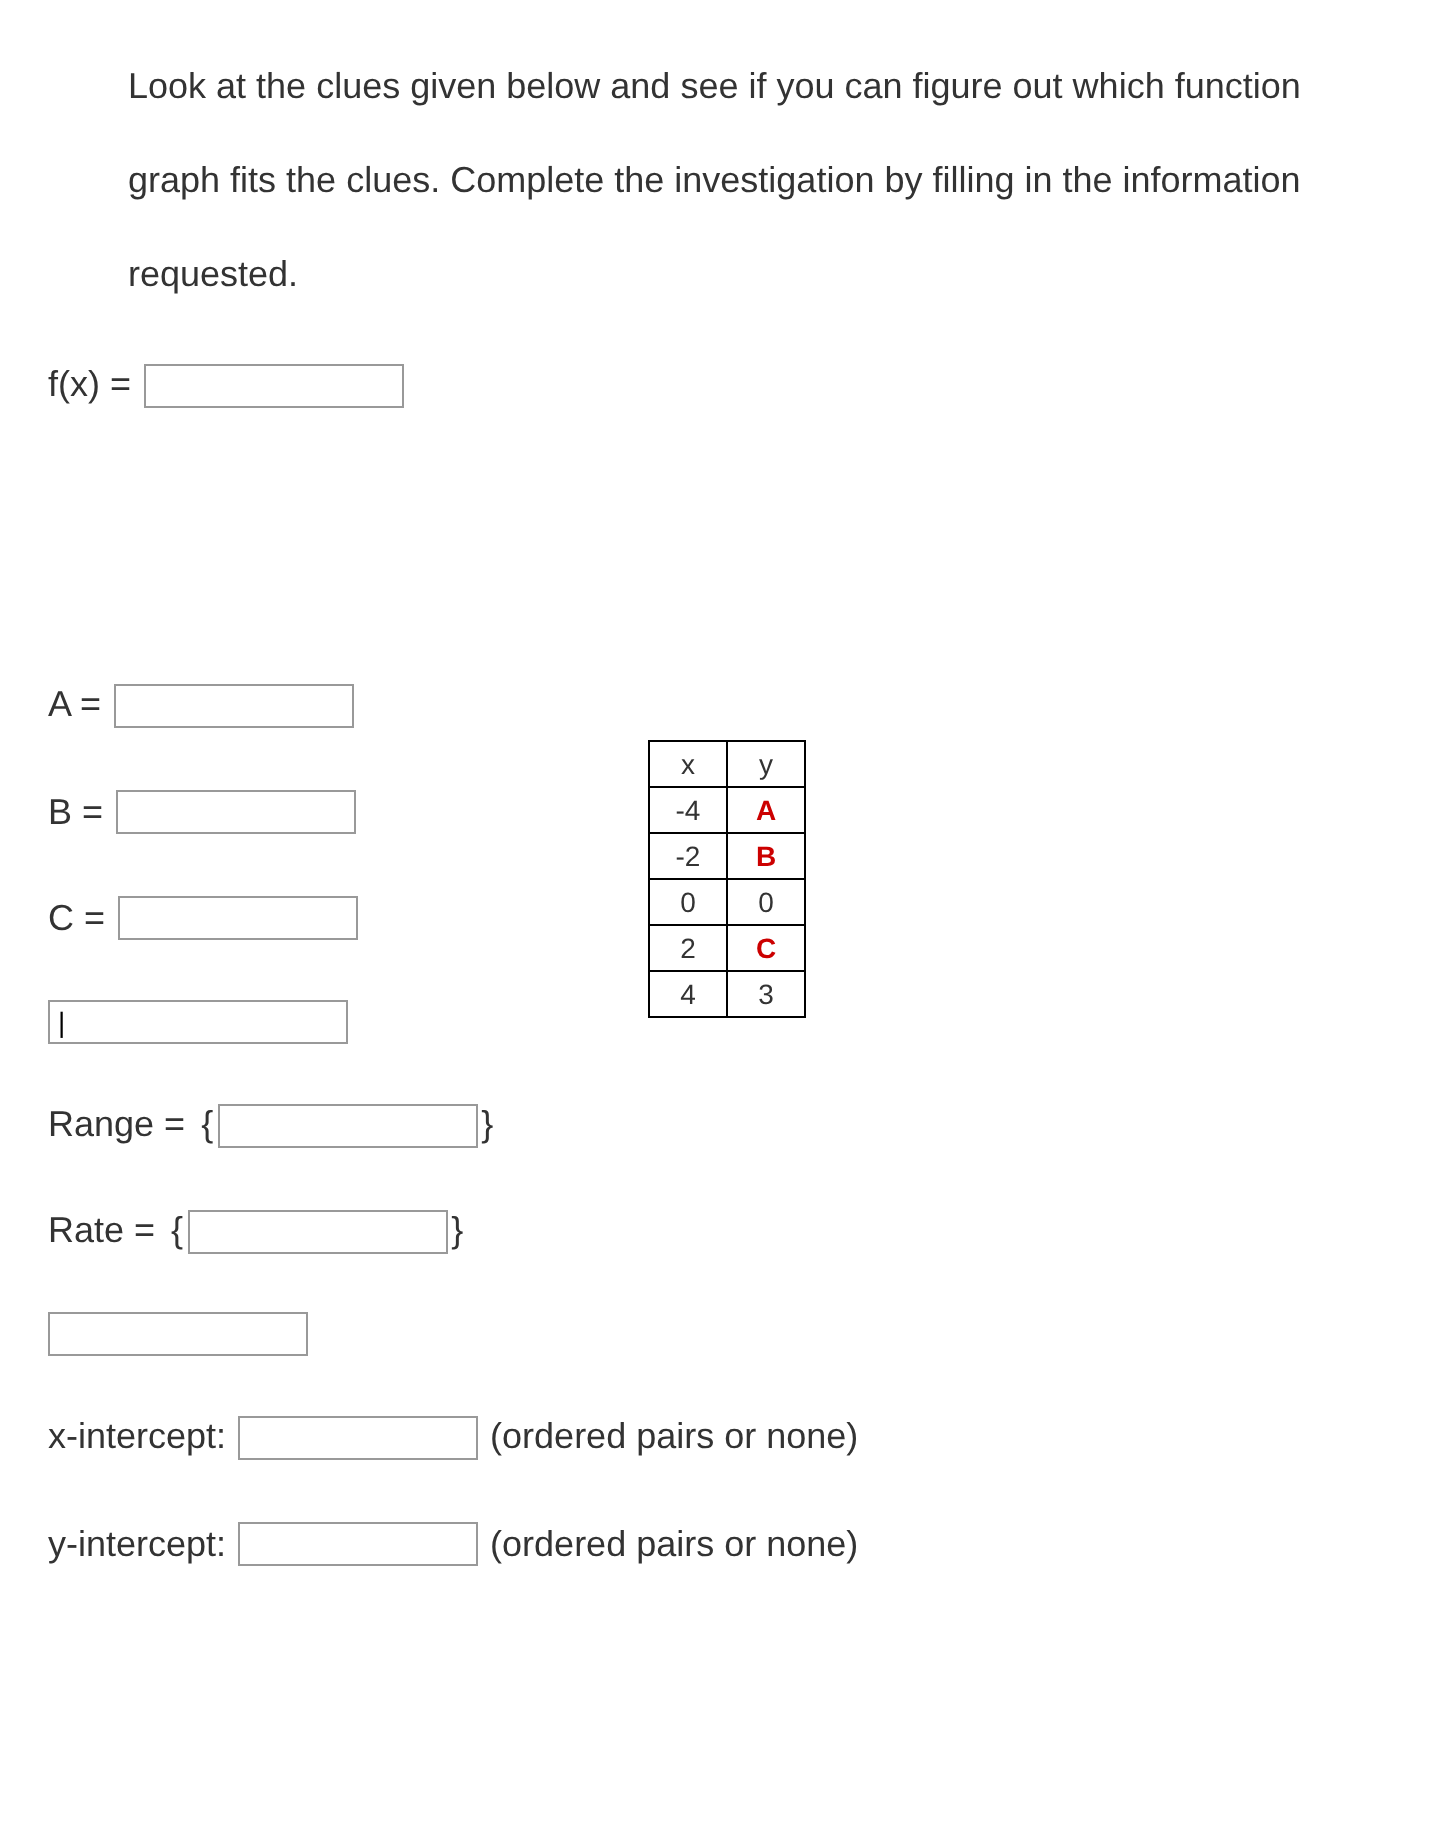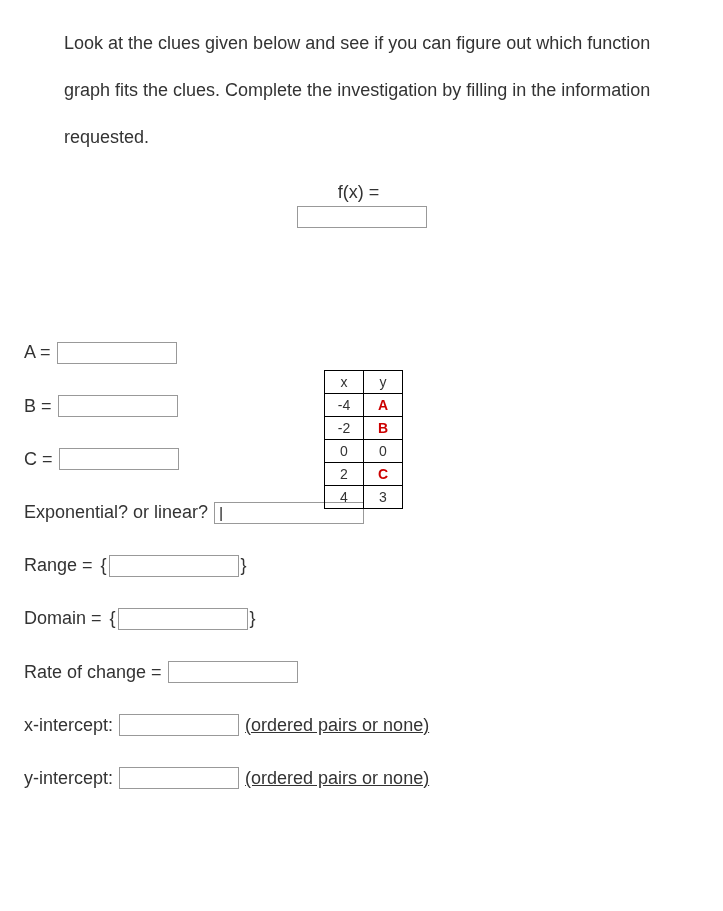--- a/index.html
+++ b/index.html
@@ -71,34 +71,33 @@
     }
     .red {
       color: #c00;
       font-weight: bold;
     }
     .brace {
       margin: 0 2px;
     }
     .after-text {
       margin-left: 6px;
-      text-decoration: underline;
     }
     .top-section {
       position: relative;
       min-height: 160px;
     }
   </style>
 </head>
 <body>
 
 <div class="intro">Look at the clues given below and see if you can figure out which function graph fits the clues. Complete the investigation by filling in the information requested.</div>
 
 <div class="top-section">
-  <div class="row" style="margin-top:10px;flex-direction:column;">
+  <div class="row" style="margin-top:10px;">
     <span class="label">f(x) = </span>
     <input type="text" class="input-fx" style="">
   </div>
 
   <div class="table-container">
     <table>
       <tbody>
           <tr>
         <td>x</td>
         <td>y</td>
@@ -137,40 +136,38 @@
   <span class="label">B = </span>
   <input type="text" class="input-abc" style="">
 </div>
 
 <div class="row">
   <span class="label">C = </span>
   <input type="text" class="input-abc" style="">
 </div>
 
 <div class="row">
-  <span class="label">Exponential? or linear? </span>
   <input type="text" class="input-explin" value="|" style="">
 </div>
 
 <div class="row">
   <span class="label">Range = </span>
   <span class="brace">{</span>
   <input type="text" class="input-domain" style="">
   <span class="brace">}</span>
 </div>
 
 <div class="row">
-  <span class="label">Domain = </span>
+  <span class="label">Rate = </span>
   <span class="brace">{</span>
   <input type="text" class="input-domain" style="">
   <span class="brace">}</span>
 </div>
 
 <div class="row">
-  <span class="label">Rate of change = </span>
   <input type="text" class="input-rate" style="">
 </div>
 
 <div class="row">
   <span class="label">x-intercept: </span>
   <input type="text" class="input-intercept" style="">
   <span class="after-text">(ordered pairs or none)</span>
 </div>
 
 <div class="row">

